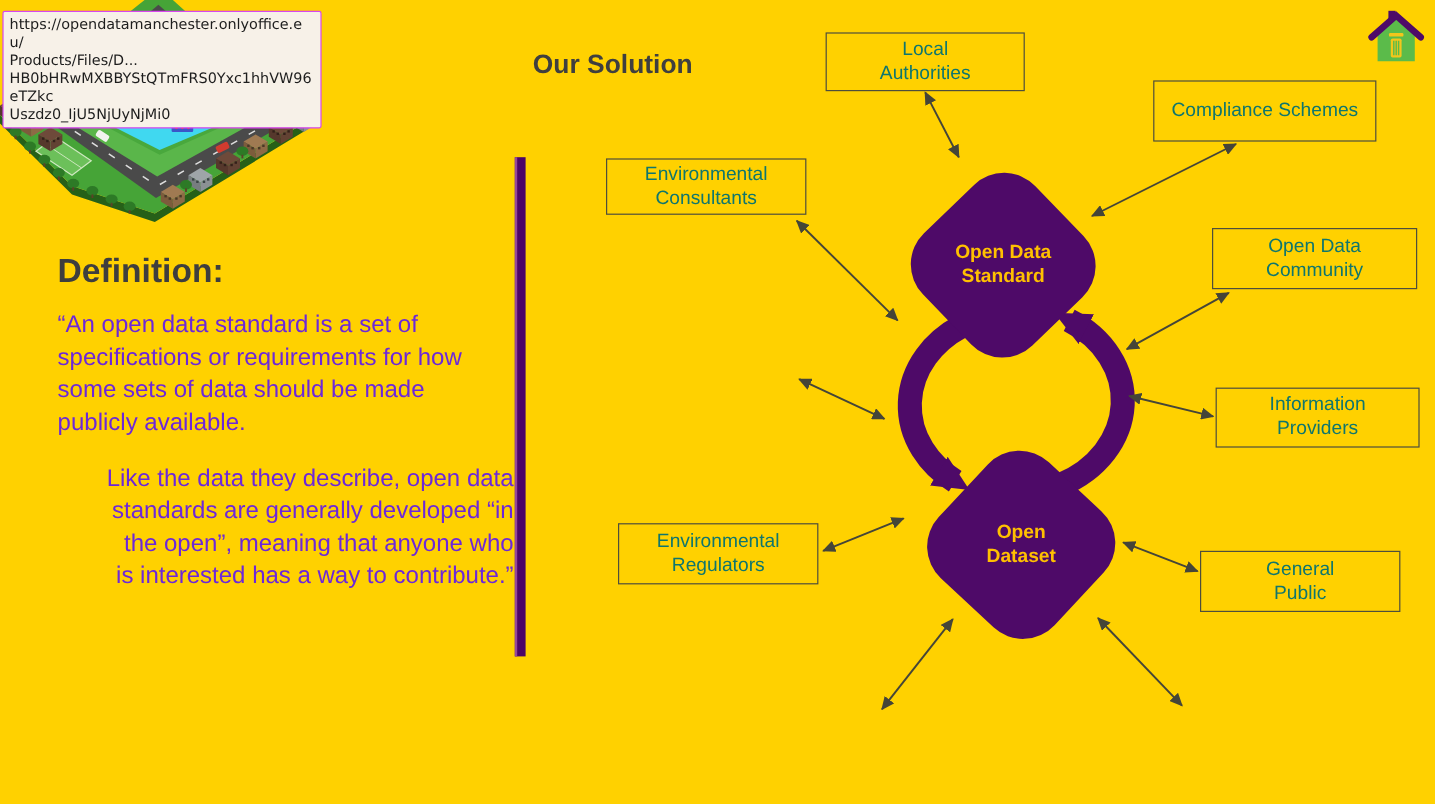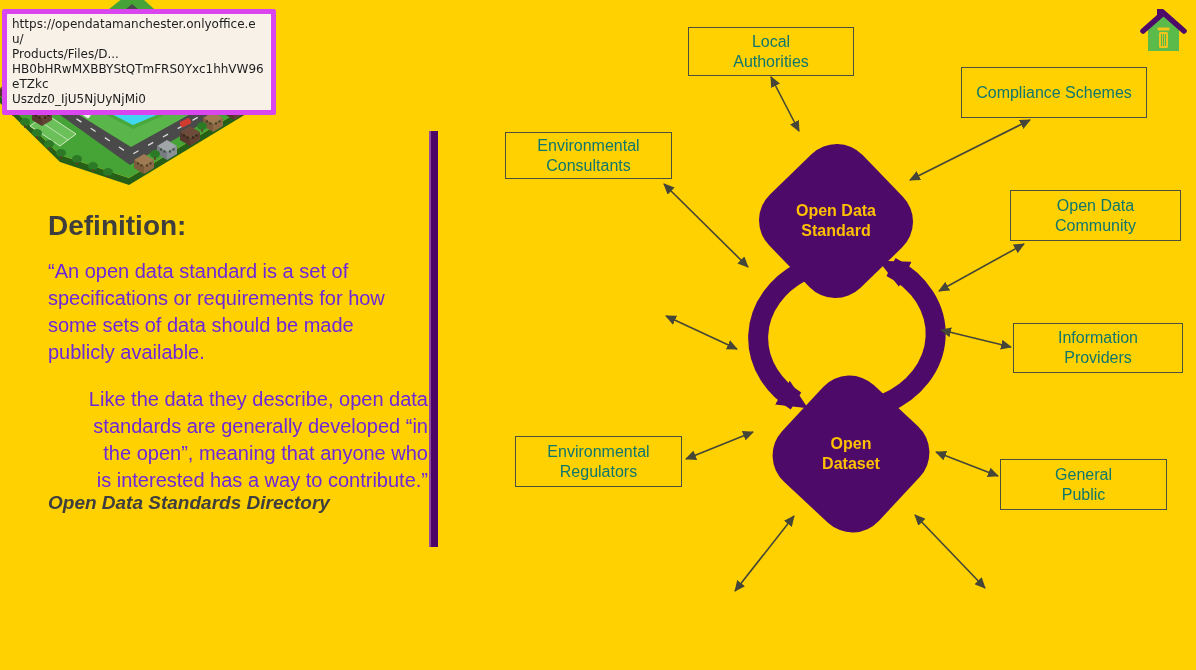--- a/index.html
+++ b/index.html
@@ -4,21 +4,21 @@
 <style>
   html,body{margin:0;padding:0;}
   body{width:1196px;height:670px;overflow:hidden;font-family:"Liberation Sans",sans-serif;}
   .stage{position:relative;width:1196px;height:670px;background:#FFD100;overflow:hidden;}
   .pre{white-space:pre-line;}
 
   .city{position:absolute;left:0;top:0;z-index:0;}
 
   .tooltip{
     position:absolute;left:2px;top:9px;width:254px;z-index:6;
-    background:#f7f1e8;border:5px solid #d946ef;border-radius:2px;
+    background:#f7f1e8;border:1px solid #d946ef;border-radius:2px;
     padding:3px 5px;font-family:"DejaVu Sans",sans-serif;font-size:12px;line-height:15px;
     color:#1d1d1d;word-break:break-all;white-space:pre-line;
   }
 
   .logo{position:absolute;left:1140px;top:7px;z-index:2;}
 
   .slide-title{position:absolute;left:444px;top:41px;font-size:22px;font-weight:bold;color:#3F3F3F;z-index:2;}
 
   .divider{position:absolute;left:429px;top:131px;width:7px;height:416px;background:#4C0467;border-left:2px solid #94489A;z-index:2;}
 
@@ -152,31 +152,31 @@
     <rect x="17" y="2" width="6" height="13" fill="#4E0A68"></rect>
     <polygon points="8,22 23.5,9 39,22 39,44 8,44" fill="#5BBB4A"></polygon>
     <path d="M 3 24 L 23.5 6 L 44 24" stroke="#4E0A68" stroke-width="5.5" fill="none" stroke-linecap="round"></path>
     <rect x="17.5" y="20.5" width="12" height="3" rx="1" fill="#F4C61B"></rect>
     <rect x="19" y="25" width="9" height="16" rx="1.5" fill="#F4C61B"></rect>
     <line x1="21.5" y1="27" x2="21.5" y2="39" stroke="#5BBB4A" stroke-width="1.2"></line>
     <line x1="23.5" y1="27" x2="23.5" y2="39" stroke="#5BBB4A" stroke-width="1.2"></line>
     <line x1="25.5" y1="27" x2="25.5" y2="39" stroke="#5BBB4A" stroke-width="1.2"></line>
   </svg>
 
+  <div class="slide-title">Our Solution</div>
   <div class="divider"></div>
   <div class="def-heading">Definition:</div>
   <div class="def-p p1 pre">“An open data standard is a set of
 specifications or requirements for how
 some sets of data should be made
 publicly available.</div>
   <div class="def-p p2 pre">Like the data they describe, open data
 standards are generally developed “in
 the open”, meaning that anyone who
 is interested has a way to contribute.”</div>
-  <div class="def-src">Open Data Standards Directory</div>
 
   <svg class="net" width="1196" height="670" viewBox="0 0 1196 670">
     <defs>
       <marker id="ae" markerUnits="userSpaceOnUse" markerWidth="11" markerHeight="10" refX="10" refY="5" orient="auto">
         <path d="M0,0 L11,5 L0,10 Z" fill="#454538"></path>
       </marker>
       <marker id="as" markerUnits="userSpaceOnUse" markerWidth="11" markerHeight="10" refX="10" refY="5" orient="auto-start-reverse">
         <path d="M0,0 L11,5 L0,10 Z" fill="#454538"></path>
       </marker>
       <marker id="pe" markerUnits="userSpaceOnUse" markerWidth="30" markerHeight="28" refX="16" refY="14" orient="auto">

